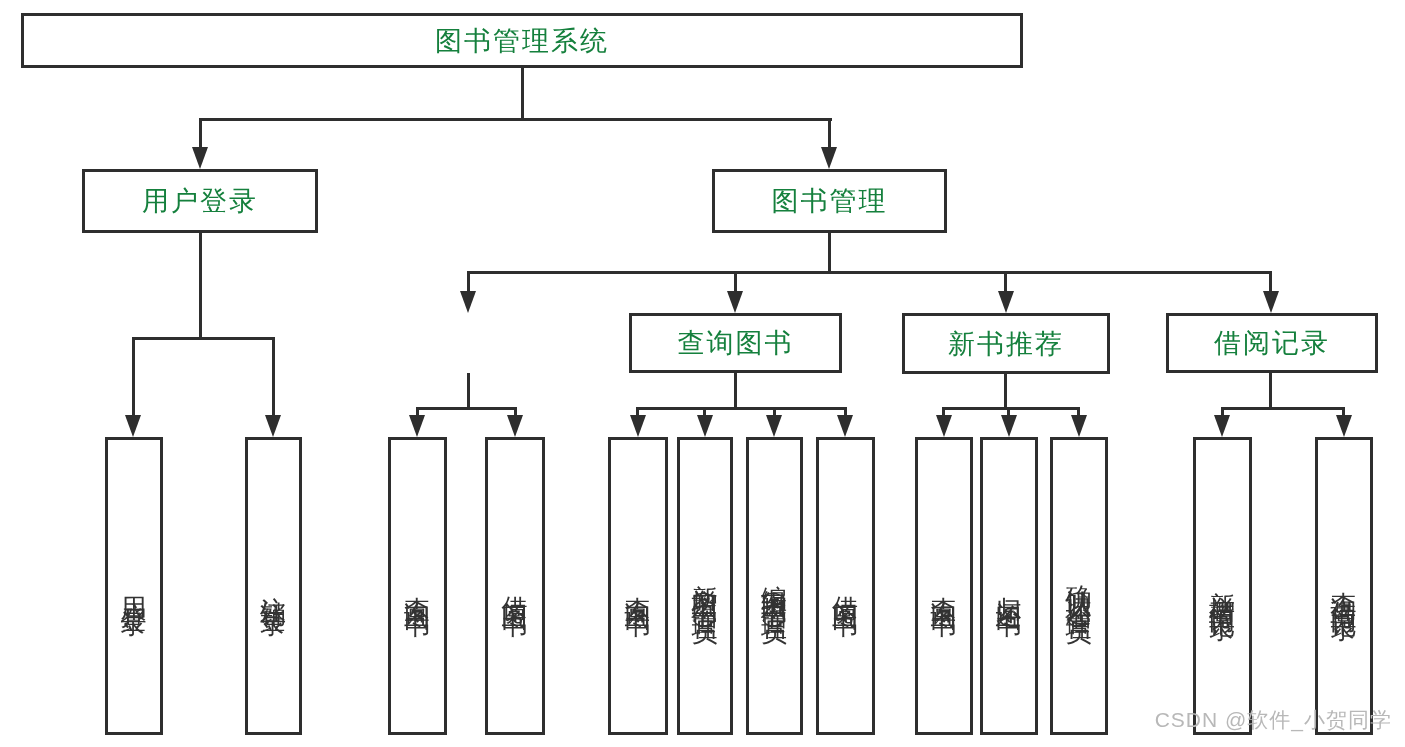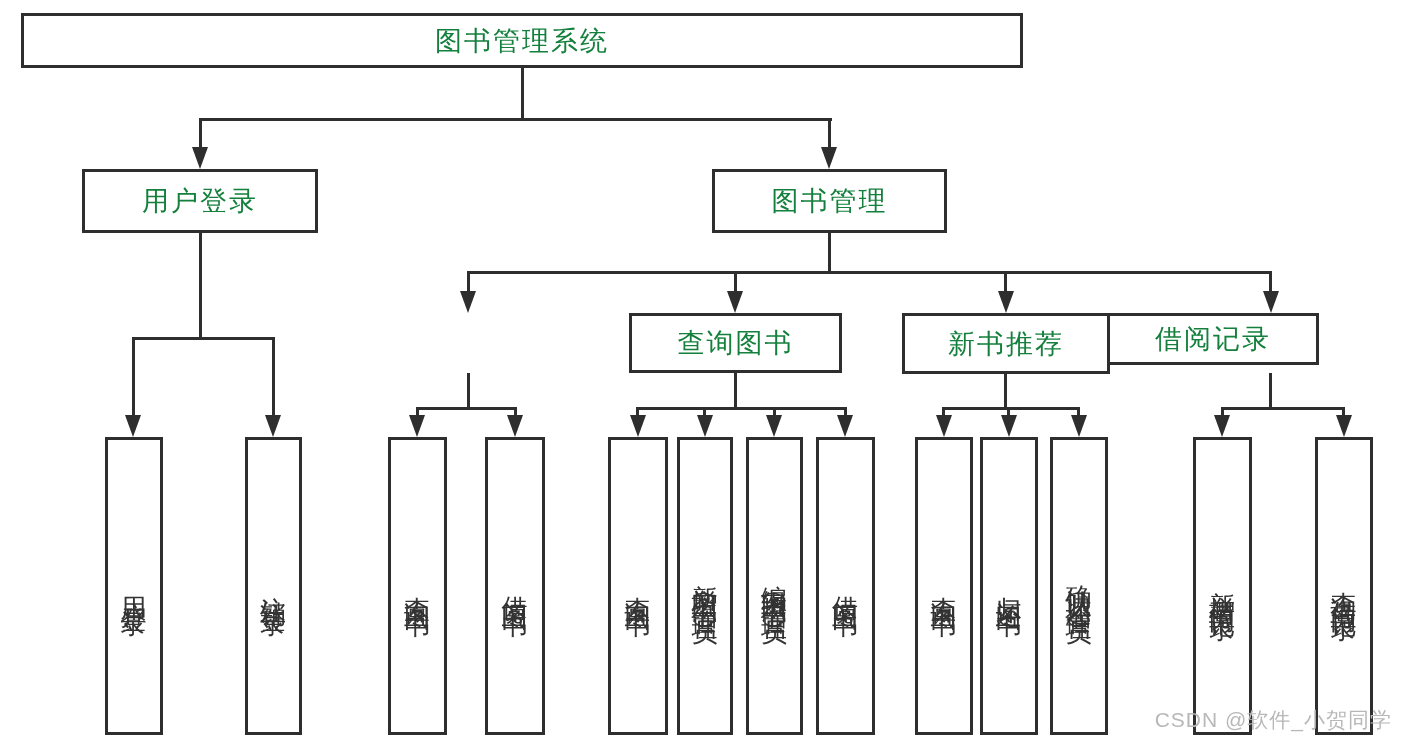--- a/index.html
+++ b/index.html
@@ -47,21 +47,21 @@
   <div class="hbox" style="left:712px;top:169px;width:235px;height:64px">
     <span>图书管理</span>
   </div>
 
   <div class="hbox" style="left:629px;top:313px;width:213px;height:60px">
     <span>查询图书</span>
   </div>
   <div class="hbox" style="left:902px;top:313px;width:208px;height:61px">
     <span>新书推荐</span>
   </div>
-  <div class="hbox" style="left:1107px;top:313px;width:212px;height:52px">
+  <div class="hbox" style="left:1166px;top:313px;width:212px;height:60px">
     <span>借阅记录</span>
   </div>
 
   <div class="vbox" style="left:105px;width:58px">
     <span class="vt">用户登录</span>
   </div>
   <div class="vbox" style="left:245px;width:57px">
     <span class="vt">注销登录</span>
   </div>
   <div class="vbox" style="left:388px;width:59px">

